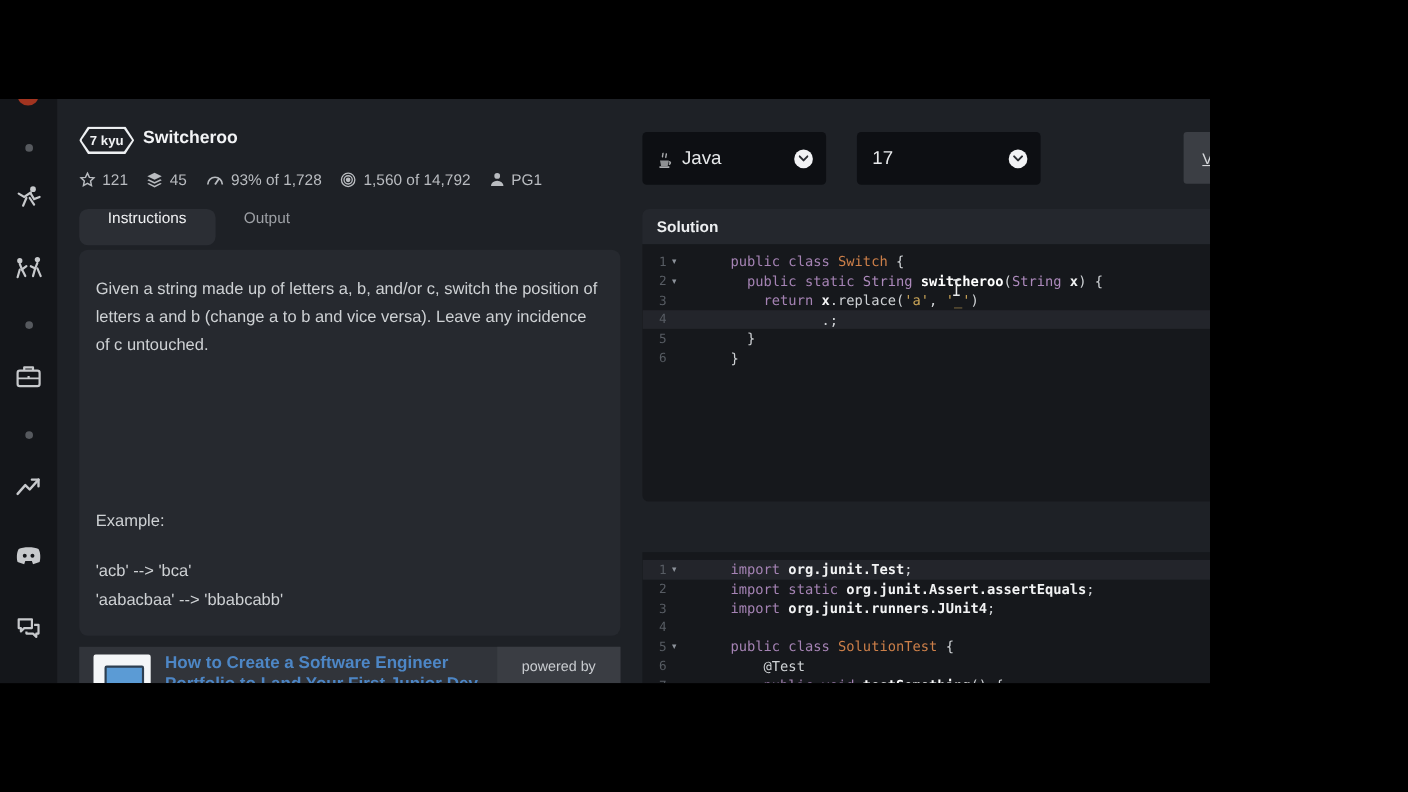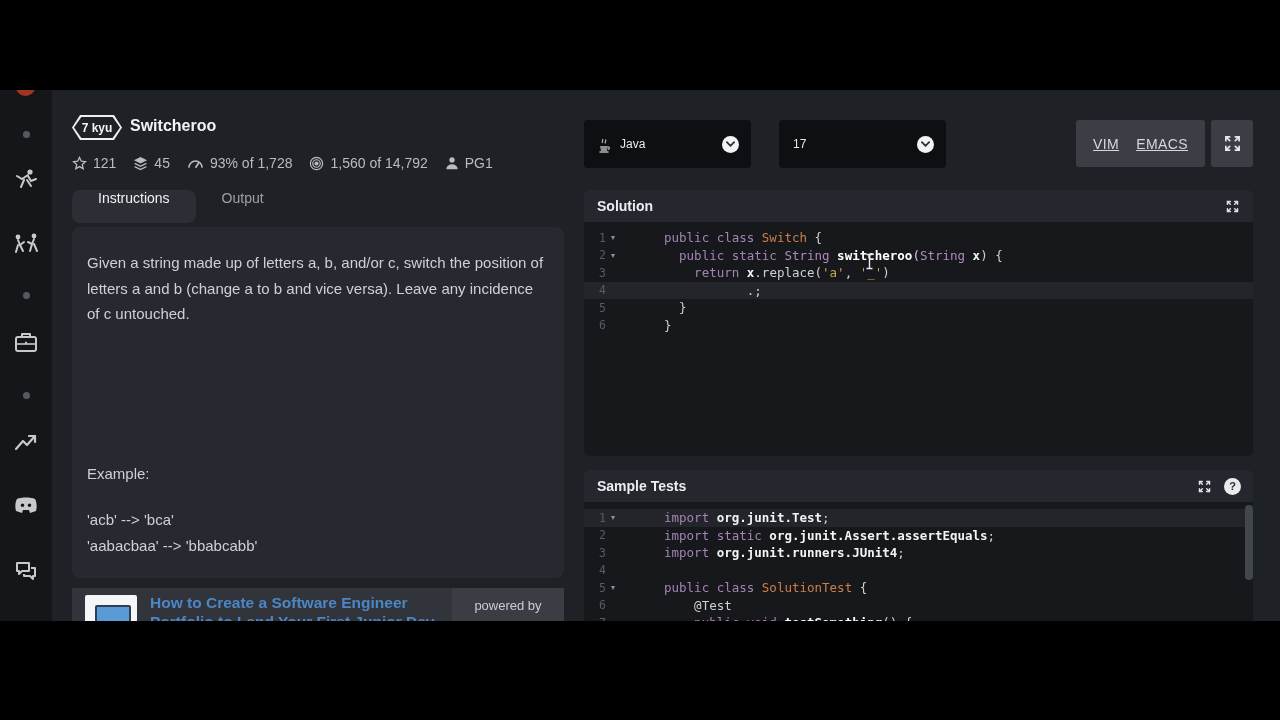--- a/index.html
+++ b/index.html
@@ -1,16 +1,16 @@
 <!DOCTYPE html>
 <html><head>
 <meta charset="utf-8">
 <style>
   html,body{margin:0;padding:0;background:#000;}
-  #stage{position:relative;width:1280px;height:720px;background:#000;overflow:hidden;
+  #stage{position:relative;width:1100px;height:720px;background:#000;overflow:hidden;
          font-family:"Liberation Sans",sans-serif;}
   #content{position:absolute;left:0;top:90px;width:1280px;height:531px;background:#1e2126;overflow:hidden;}
   .abs{position:absolute;}
 
   
   #sidebar{left:0;top:0;width:52px;height:531px;background:#14161a;}
   .side-ic{position:absolute;left:0;width:52px;display:flex;justify-content:center;color:#c7c9cc;}
   .dot{width:7px;height:7px;border-radius:50%;background:#56595e;}
   #logo-arc{position:absolute;left:16px;top:-12px;width:19px;height:18px;border-radius:50%;background:#a23420;}
 
@@ -34,21 +34,21 @@
 
   
   #ad{left:72px;top:498px;width:492px;height:45px;background:#31343a;}
   #ad-thumb{position:absolute;left:13px;top:7px;width:52px;height:40px;background:#f4f6f8;border-radius:2px;overflow:hidden;}
   #ad-thumb .scr{position:absolute;left:10px;top:10px;width:32px;height:20px;background:#5b9bd5;border:2px solid #2d3e50;border-radius:2px;}
   #ad-title{position:absolute;left:78px;top:5px;width:300px;font-size:15.5px;font-weight:bold;color:#4d86c5;line-height:19px;}
   #powered{position:absolute;left:380px;top:0;width:112px;height:45px;background:#3a3d43;display:flex;justify-content:center;}
   #powered span{margin-top:10px;font-size:13px;color:#c9ccd0;}
 
   
-  .dd{background:#0d0f13;border-radius:4px;height:48px;display:flex;align-items:center;color:#e7e9eb;font-size:12px;justify-content:flex-end;}
+  .dd{background:#0d0f13;border-radius:4px;height:48px;display:flex;align-items:center;color:#e7e9eb;font-size:17px;justify-content:flex-end;}
   #dd-lang{left:584px;top:30px;width:167px;}
   #dd-ver{left:779px;top:30px;width:167px;}
   .chev-circle{width:17px;height:17px;border-radius:50%;background:#f2f3f5;display:flex;align-items:center;justify-content:center;margin-left:auto;margin-right:12px;}
   #editor-modes{left:1076px;top:30px;width:129px;height:47px;background:#3b3e44;border-radius:3px;
                 display:flex;align-items:center;justify-content:space-evenly;}
   .mode-btn{color:#d5d7da;font-size:14px;letter-spacing:.4px;text-decoration:underline;}
   #expand-top{left:1211px;top:30px;width:42px;height:47px;background:#3b3e44;border-radius:3px;
               display:flex;align-items:center;justify-content:center;color:#e7e9eb;}
 
   
@@ -302,32 +302,20 @@
             <span class="code"><span class="tk-pln">}</span></span>
           </div>
         </div>
     </div>
     <div class="abs" id="ibeam">
       <svg width="11" height="17" viewBox="0 0 11 17" fill="none" stroke="#e8eaec" stroke-width="1.4">
           <path d="M2.5 1.5 h6 M5.5 1.5 v14 M2.5 15.5 h6"></path>
         </svg>
     </div>
 
-    <div class="abs panel-head" id="st-head">
-      <span class="ptitle">Sample Tests</span>
-      <span class="phead-ic" style="margin-left:auto;margin-right:13px;">
-        <svg width="13" height="13" viewBox="0 0 18 18" fill="none" stroke="#dfe1e4" stroke-width="2" stroke-linecap="round">
-          <path d="M2 6 V2 h4 M6 6 L2 2"></path>
-            <path d="M12 2 h4 v4 M12 6 L16 2"></path>
-            <path d="M2 12 v4 h4 M6 12 L2 16"></path>
-            <path d="M16 12 v4 h-4 M12 12 L16 16"></path>
-        </svg>
-      </span>
-      <span class="helpc" style="margin-right:12px;">?</span>
-    </div>
     <div class="abs" id="st-code">
       <div class="code-lines">
           <div class="cm-line active">
             <span class="gutter">1</span>
             <span class="fold">▾</span>
             <span class="code"><span class="tk-kw">import </span><span class="tk-b">org.junit.Test</span><span class="tk-pln">;</span></span>
           </div>
           <div class="cm-line">
             <span class="gutter">2</span>
             <span class="fold"></span>

